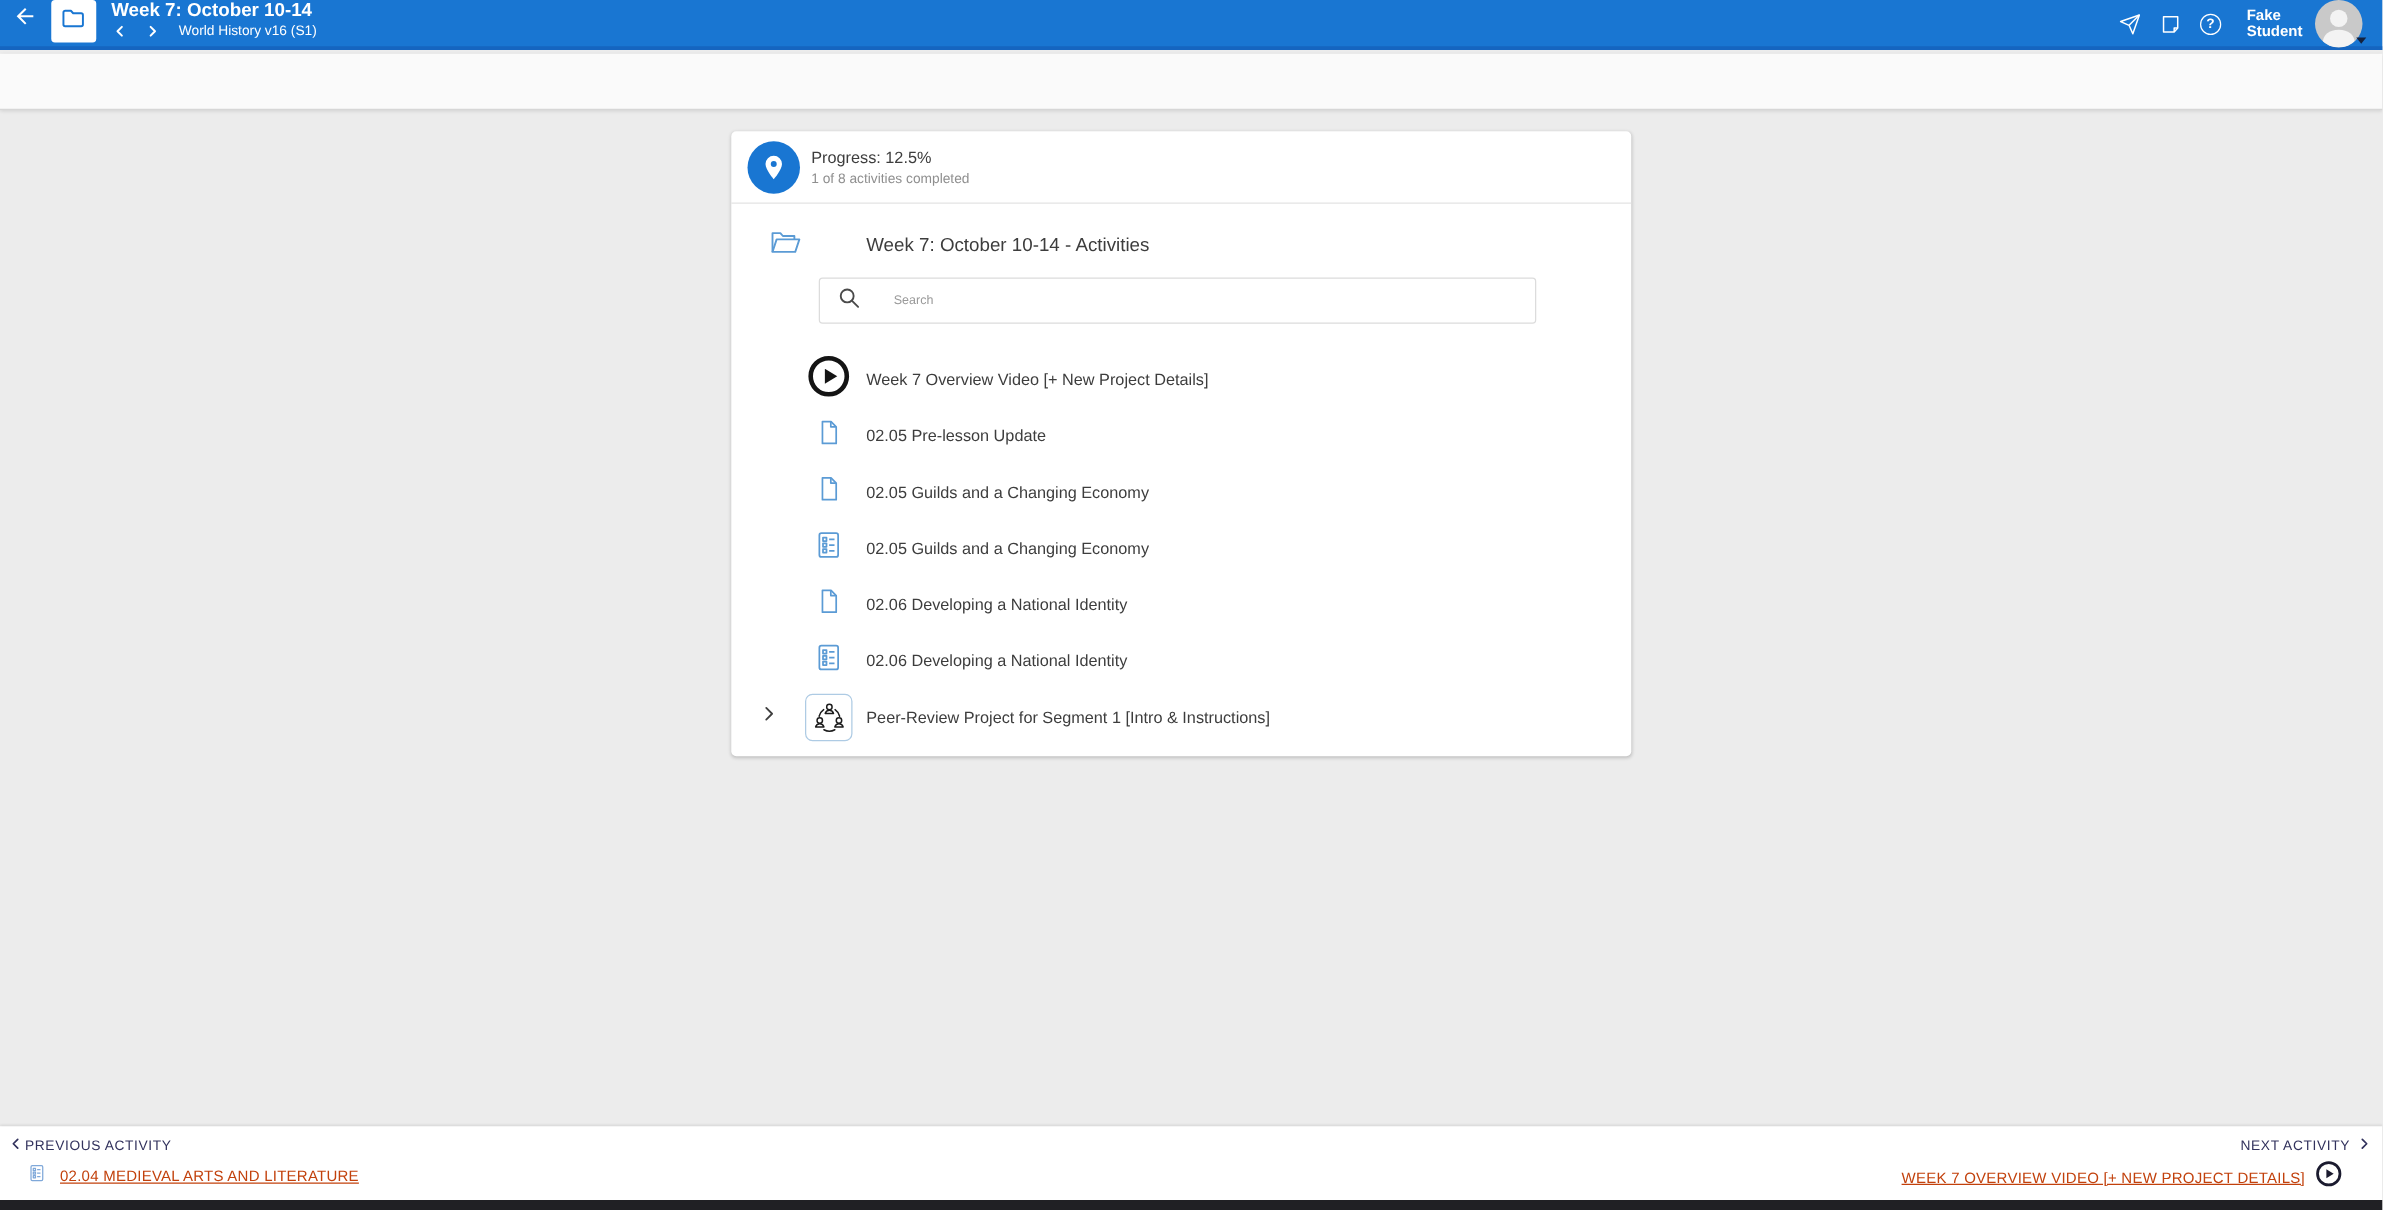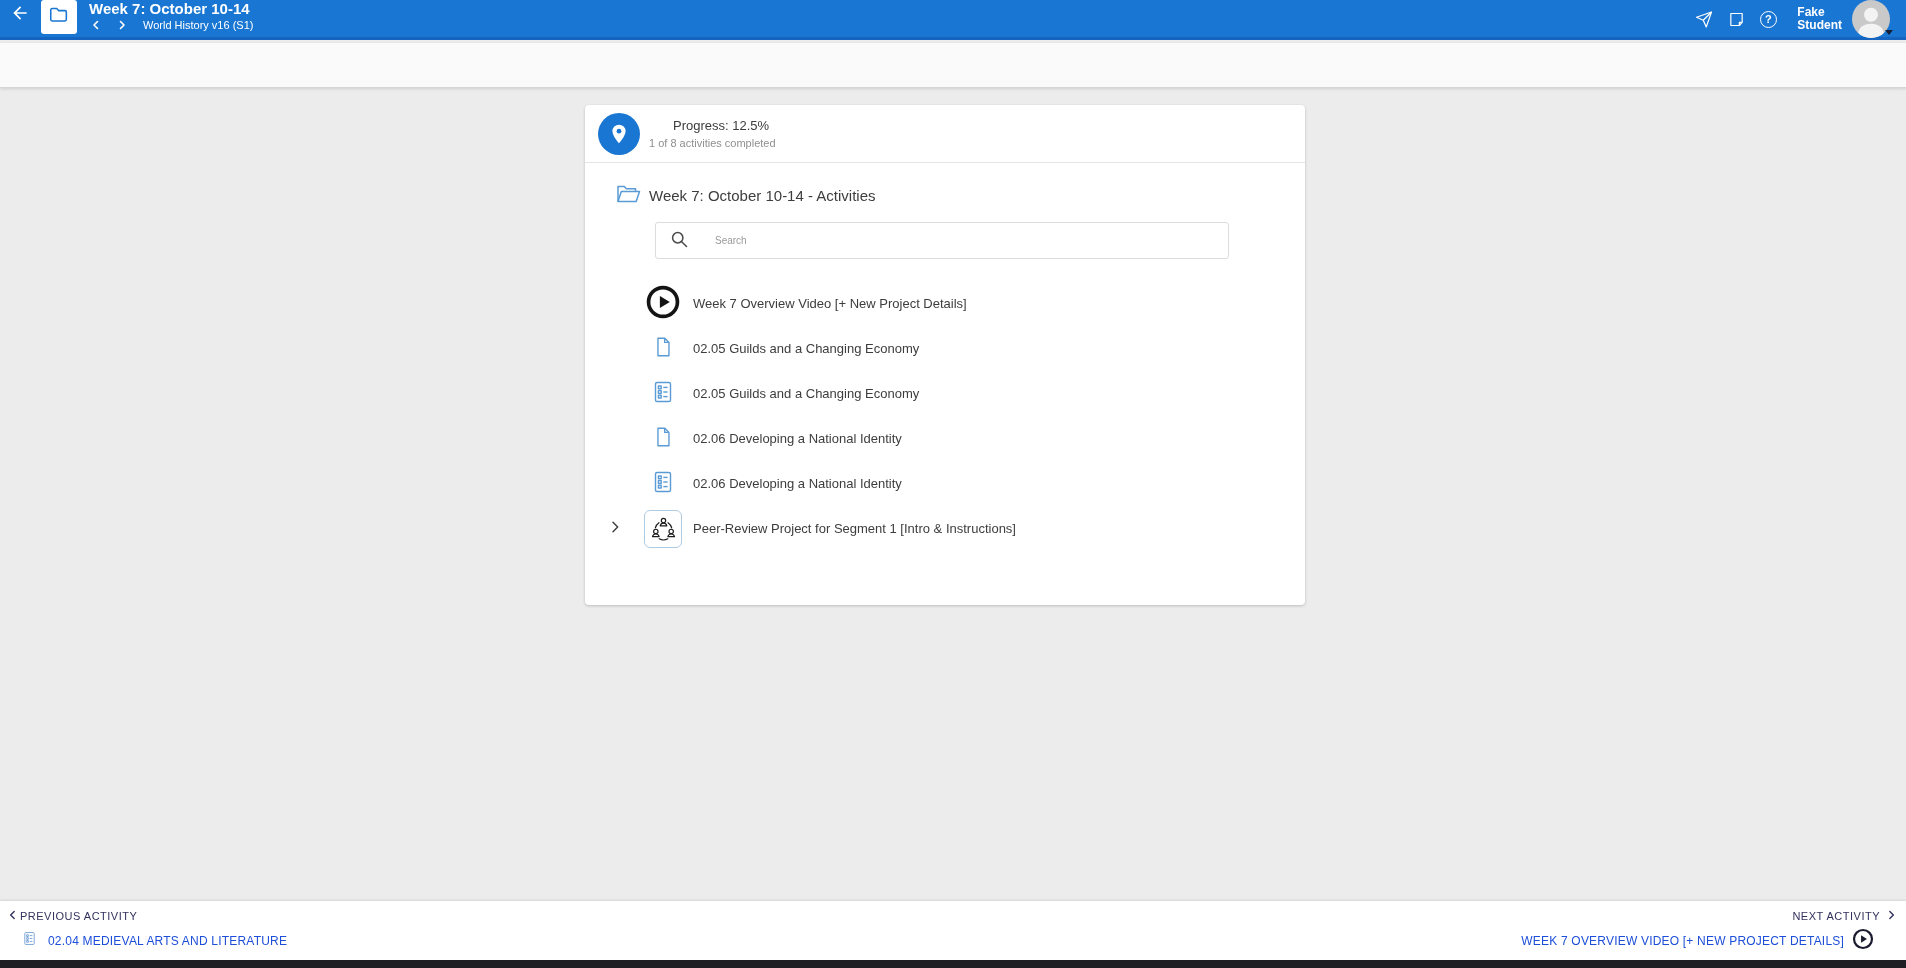--- a/index.html
+++ b/index.html
@@ -60,25 +60,25 @@
   .card {
     position:absolute; left:585px; top:105px; width:720px; height:500px;
     background:#fff; border-radius:4px; box-shadow:0 1px 3px rgba(0,0,0,0.2);
   }
   .progress-row { position:absolute; left:13px; top:8px; display:flex; }
   .pin-badge {
     width:42px; height:42px; border-radius:50%; background:#1976d2;
     display:flex; align-items:center; justify-content:center; flex:none;
   }
   .progress-texts { margin-left:9px; padding-top:5px; }
-  .progress-label { font-size:13px; color:#3d3d3d;margin-left:24px; }
+  .progress-label { font-size:13px; color:#3d3d3d; }
   .progress-sub { font-size:11px; color:#8f8f8f; margin-top:4px; }
   .card-divider { position:absolute; top:57px; left:0; right:0; height:1px; background:#e4e4e4; }
 
-  .folder-row { position:absolute; left:31px; top:78px; display:flex; align-items:center; }
+  .folder-row { position:absolute; left:31px; top:78px; display:flex; align-items:center;gap:44px; }
   .folder-heading { font-size:15px; color:#3d3d3d; margin-left:8px; }
 
   .search-box {
     position:absolute; left:70px; top:117px; width:574px; height:37px;
     border:1px solid #dcdcdc; border-radius:3px; background:#fff;
     display:flex; align-items:center; padding-left:13px;
   }
   .search-input {
     border:none; outline:none; background:transparent;
     font-family:"Liberation Sans", sans-serif;
@@ -102,21 +102,21 @@
     background:#fff; box-shadow:0 -1px 2px rgba(0,0,0,0.1);
   }
   .nav-label {
     font-size:11px; font-weight:400; color:#32325d; letter-spacing:0.5px;
     display:flex; align-items:center; cursor:pointer; white-space:nowrap;
   }
   .prev-block { position:absolute; left:6px; top:7px; }
   .next-block { position:absolute; right:8px; top:7px; }
   .prev-item { position:absolute; left:22px; top:30px; display:flex; align-items:center; cursor:pointer; }
   .next-item { position:absolute; right:32px; top:27px; display:flex; align-items:center; cursor:pointer; }
-  .footer-item-title { font-size:12px; color:#1d4ed8; letter-spacing:0.2px; white-space:nowrap; }
+  .footer-item-title { font-size:12px; color:#c2410c; letter-spacing:0.2px; white-space:nowrap;text-decoration:underline; }
   .prev-item .footer-item-title { margin-left:11px; }
   .next-item .footer-item-title { margin-right:8px; }
 
   .bottom-bar { position:absolute; left:0; top:960px; width:100%; height:8px; background:#202024; }
 </style>
 </head>
 <body>
 
 <div class="header">
   <div class="icon-btn back-btn">
@@ -227,20 +227,36 @@
     <div class="icon-cell">
       <span>
         <svg width="34" height="34" viewBox="0 0 24 24">
               <circle cx="12" cy="12" r="10.2" fill="#fff" stroke="#141414" stroke-width="2.6"></circle>
               <path d="M9.8 7.8l7 4.2-7 4.2z" fill="#141414"></path>
             </svg>
       </span>
 
     </div>
     <span class="activity-title">Week 7 Overview Video [+ New Project Details]</span>
+  </div>
+      <div class="activity-row">
+    <div class="chevron-cell">
+      
+    </div>
+    <div class="icon-cell">
+
+      <span>
+        <svg width="22" height="22" viewBox="0 0 24 24" fill="none" stroke="#5b9bd5" stroke-width="1.5" stroke-linejoin="round">
+              <path d="M6.5 2.5H14l4.5 4.5v14.5h-12z"></path>
+              <path d="M13.8 2.7V7h4.4"></path>
+            </svg>
+      </span>
+
+    </div>
+    <span class="activity-title">02.05 Pre-lesson Update</span>
   </div>
       <div class="activity-row">
     <div class="chevron-cell">
       
     </div>
     <div class="icon-cell">
 
       <span>
         <svg width="22" height="22" viewBox="0 0 24 24" fill="none" stroke="#5b9bd5" stroke-width="1.5" stroke-linejoin="round">
               <path d="M6.5 2.5H14l4.5 4.5v14.5h-12z"></path>

